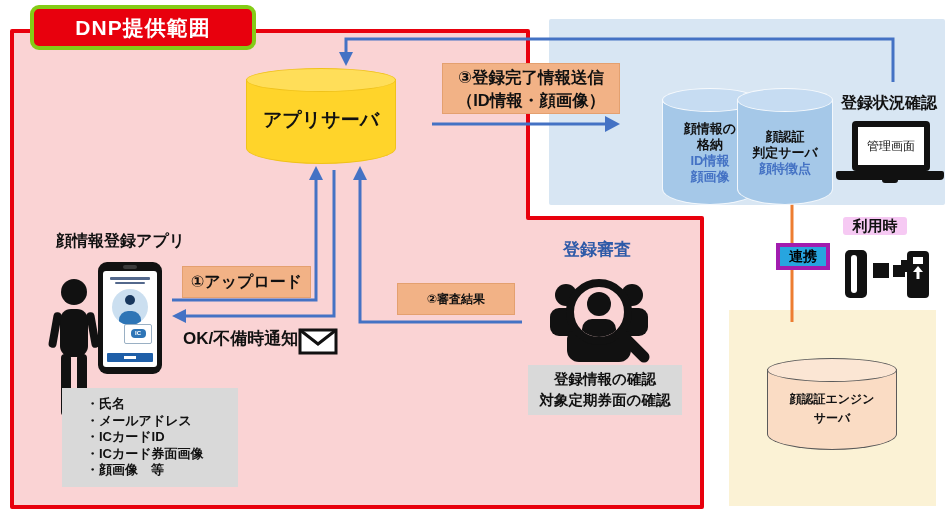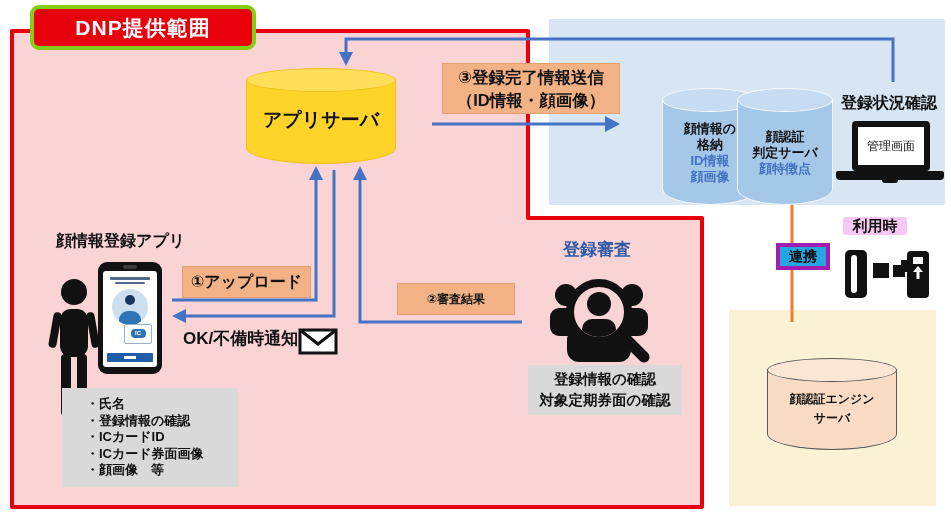--- a/index.html
+++ b/index.html
@@ -182,21 +182,21 @@
   <div class="flow-label" id="label-upload">①アップロード</div>
   <div class="flow-label" id="label-review">②審査結果</div>
 
   <div class="txt" id="txt-app">顔情報登録アプリ</div>
   <div class="txt" id="txt-ok">OK/不備時通知</div>
   <div class="txt" id="txt-shinsa">登録審査</div>
   <div class="txt" id="txt-status">登録状況確認</div>
 
   <div class="gray-box" id="info-box">
     <div>・氏名</div>
-    <div>・登録情報の確認</div>
+    <div>・メールアドレス</div>
     <div>・ICカードID</div>
     <div>・ICカード券面画像</div>
     <div>・顔画像　等</div>
   </div>
   <div class="gray-box" id="review-note">
     <div>登録情報の確認</div>
     <div>対象定期券面の確認</div>
   </div>
 
   <div class="abs" id="laptop">

